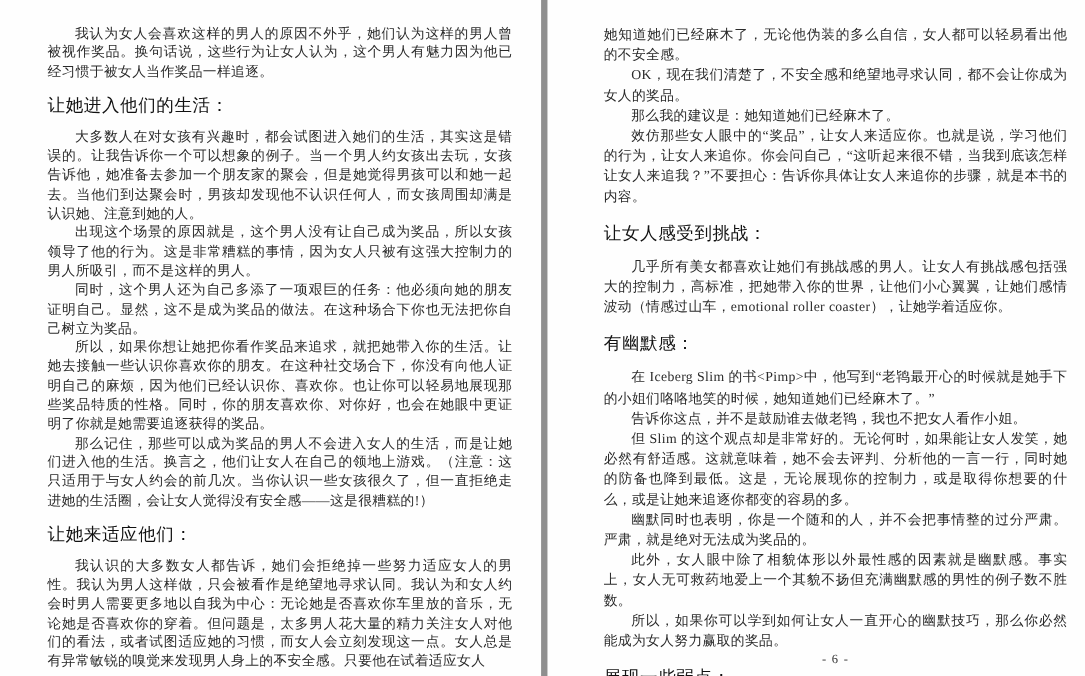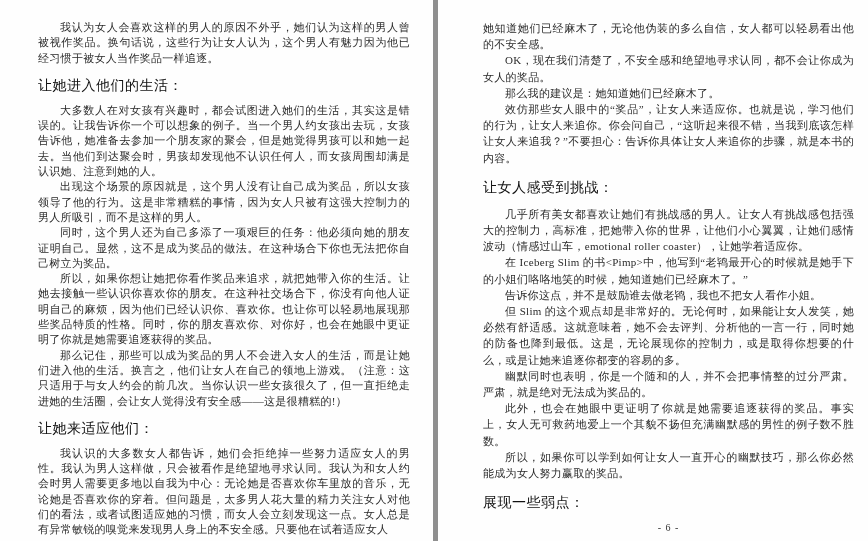--- a/index.html
+++ b/index.html
@@ -91,25 +91,26 @@
   <div class="spine"></div>
 
   <div class="page page--right">
     <div class="page-body">
       <p class="noindent">她知道她们已经麻木了，无论他伪装的多么自信，女人都可以轻易看出他的不安全感。</p>
       <p>OK，现在我们清楚了，不安全感和绝望地寻求认同，都不会让你成为女人的奖品。</p>
       <p>那么我的建议是：她知道她们已经麻木了。</p>
       <p>效仿那些女人眼中的“奖品”，让女人来适应你。也就是说，学习他们的行为，让女人来追你。你会问自己，“这听起来很不错，当我到底该怎样让女人来追我？”不要担心：告诉你具体让女人来追你的步骤，就是本书的内容。</p>
       <h2>让女人感受到挑战：</h2>
       <p>几乎所有美女都喜欢让她们有挑战感的男人。让女人有挑战感包括强大的控制力，高标准，把她带入你的世界，让他们小心翼翼，让她们感情波动（情感过山车，emotional roller coaster），让她学着适应你。</p>
+      <h2>有幽默感：</h2>
       <p>在 Iceberg Slim 的书&lt;Pimp&gt;中，他写到“老鸨最开心的时候就是她手下的小姐们咯咯地笑的时候，她知道她们已经麻木了。”</p>
       <p>告诉你这点，并不是鼓励谁去做老鸨，我也不把女人看作小姐。</p>
       <p>但 Slim 的这个观点却是非常好的。无论何时，如果能让女人发笑，她必然有舒适感。这就意味着，她不会去评判、分析他的一言一行，同时她的防备也降到最低。这是，无论展现你的控制力，或是取得你想要的什么，或是让她来追逐你都变的容易的多。</p>
       <p>幽默同时也表明，你是一个随和的人，并不会把事情整的过分严肃。严肃，就是绝对无法成为奖品的。</p>
-      <p>此外，也会在她眼中更证明了你就是她需要追逐获得的奖品。事实上，女人无可救药地爱上一个其貌不扬但充满幽默感的男性的例子数不胜数。</p>
+      <p>此外，女人眼中除了相貌体形以外最性感的因素就是幽默感。事实上，女人无可救药地爱上一个其貌不扬但充满幽默感的男性的例子数不胜数。</p>
       <p>所以，如果你可以学到如何让女人一直开心的幽默技巧，那么你必然能成为女人努力赢取的奖品。</p>
       <h2>展现一些弱点：</h2>
 
     </div>
     <div class="page-number">- 6 -</div>
   </div>
 
 </div>
 
 </body></html>

